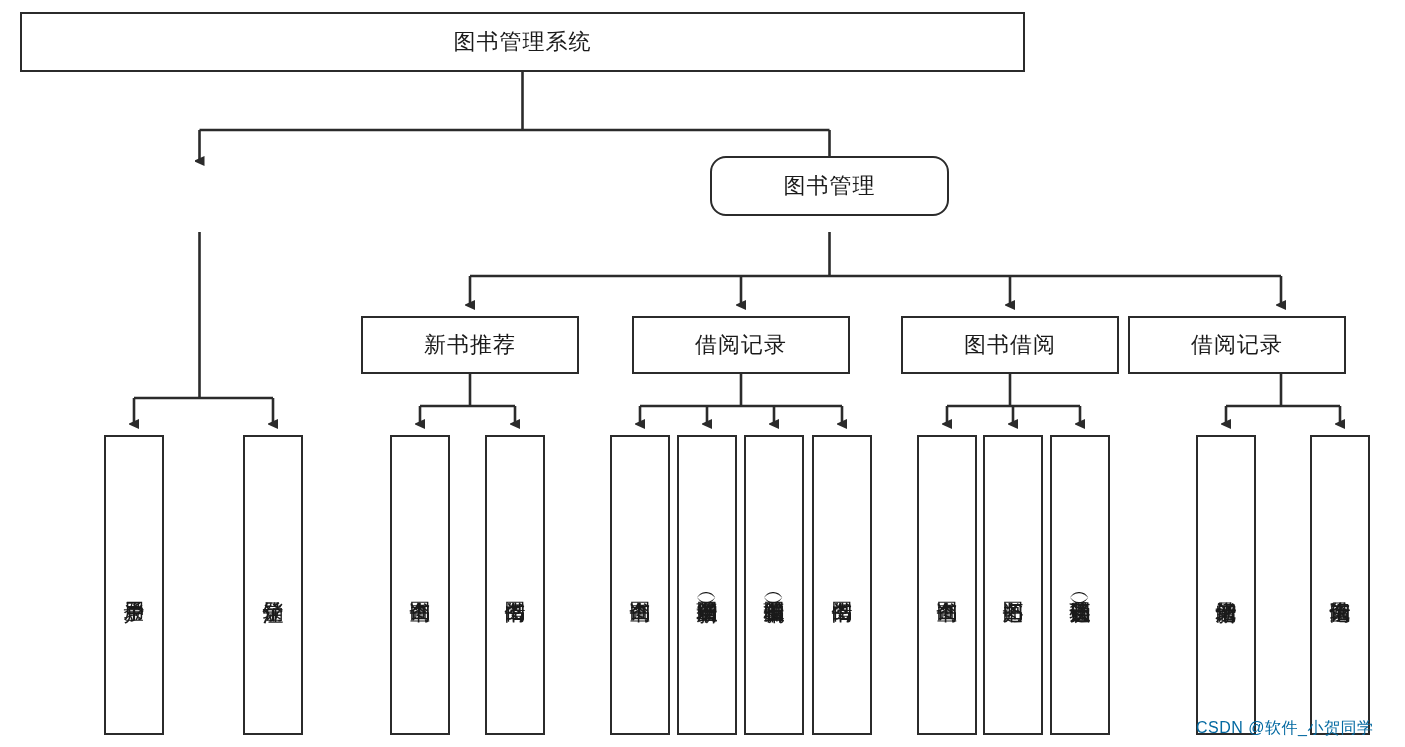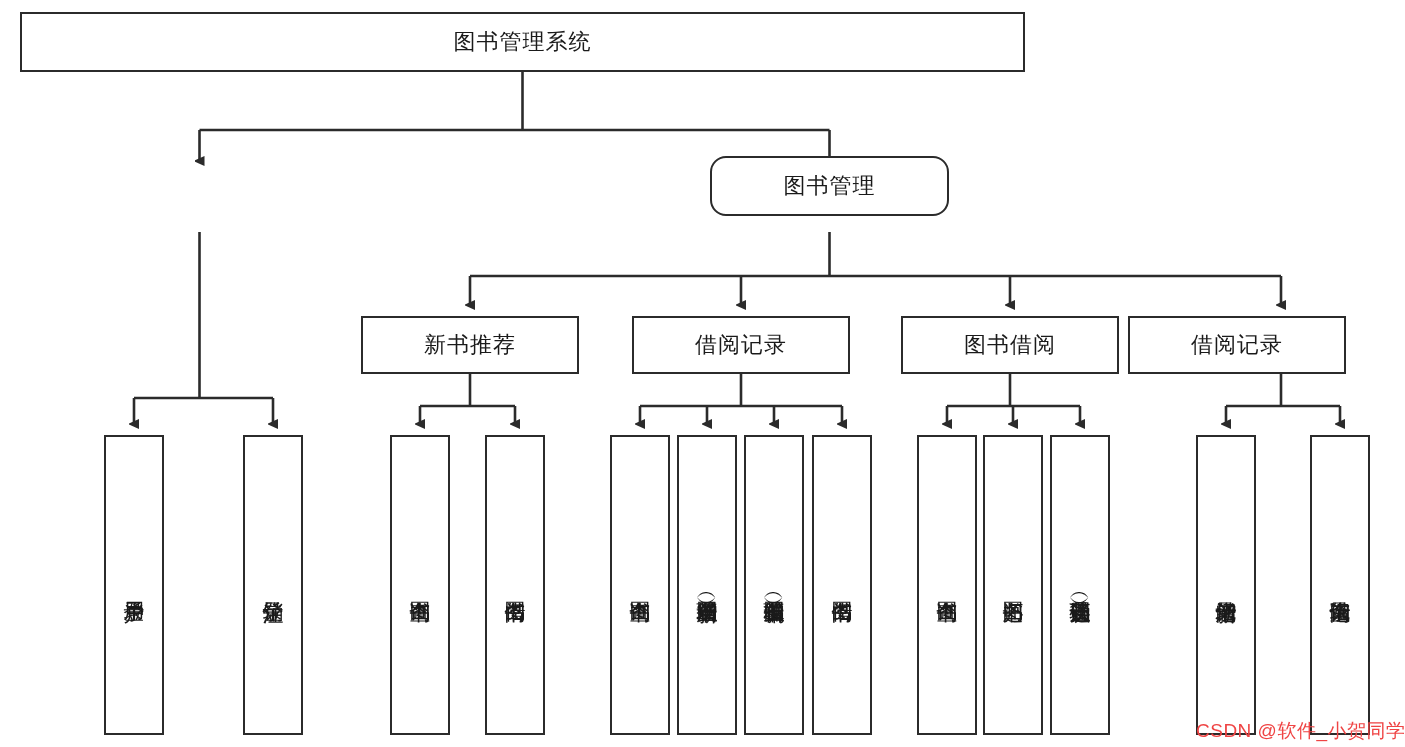--- a/index.html
+++ b/index.html
@@ -48,22 +48,22 @@
     white-space: normal;
   }
   .node .vtext {
     writing-mode: vertical-rl;
     text-orientation: upright;
     display: block;
     max-height: 100%;
   }
   .watermark {
     position: absolute;
-    color: #ef4444;
-    font-size: 19px;
+    color: #0369a1;
+    font-size: 16px;
     letter-spacing: 0.5px;
     white-space: nowrap;
     user-select: none;
   }
 </style>
 </head>
 <body>
 
 <div id="canvas">
 

